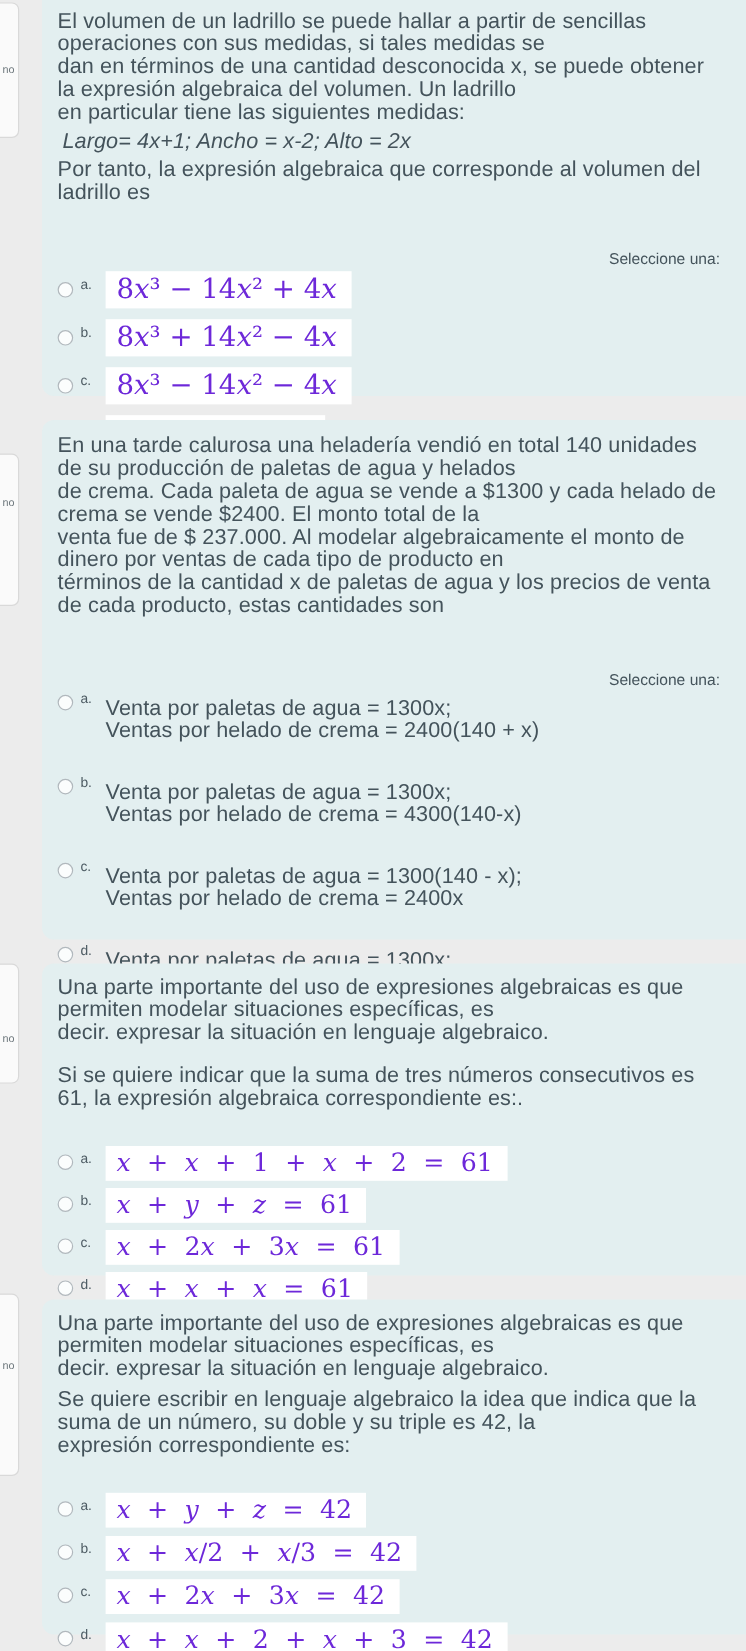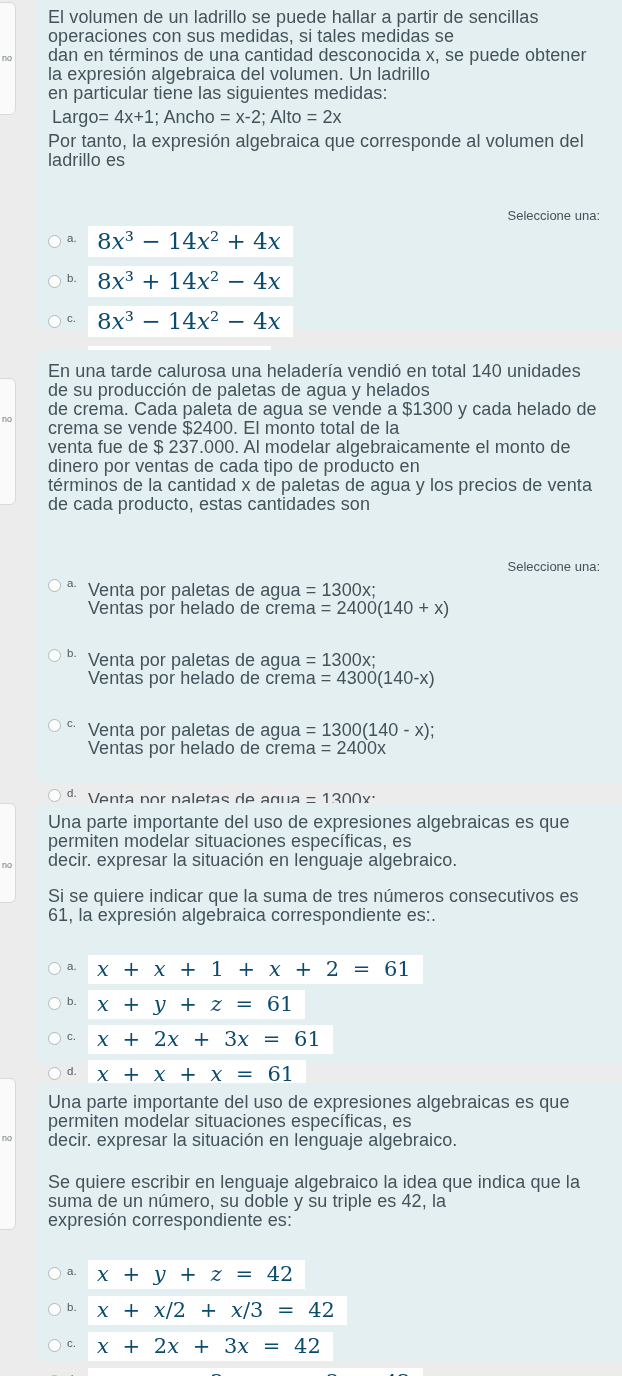--- a/index.html
+++ b/index.html
@@ -48,21 +48,21 @@
     padding-left:13px;padding-right:48px;
   }
   #q1{top:-14px;height:344px;padding-top:22px;}
   #q2{top:350px;height:433px;padding-top:12px;}
   #q3{top:803px;height:260px;padding-top:10px;}
   #q4{top:1083px;height:279px;padding-top:10px;}
   .para{
     margin:0 0 5px 0;font-size:18px;line-height:19px;
     white-space:pre-line;letter-spacing:0.1px;
   }
-  .para.indent{margin-left:4px;}
+  .para.indent{margin-left:4px;font-style:italic;}
   .select{font-size:13px;line-height:19px;text-align:right;}
   #q1 .select{margin-top:36px;}
   #q2 .select{margin-top:43px;}
   
   .opt{display:flex;align-items:flex-start;}
   .radio{
     width:13px;height:13px;flex:none;
     border:1.5px solid #b1b8bd;border-radius:50%;
     background:#fbfdfd;box-sizing:border-box;
   }
@@ -70,21 +70,21 @@
     flex:none;width:15px;margin:0 6px 0 6px;
     font-size:11.5px;color:#4d5b63;
   }
   .mathbox{
     background:var(--math_bg);
     padding:2px 12px 3px 9px;
     white-space:nowrap;
   }
   .math{
     font-family:"DejaVu Serif",serif;
-    font-size:23px;line-height:26px;color:#0c4a6e;
+    font-size:23px;line-height:26px;color:#6d28d9;
     font-style:normal;
   }
   .math i{font-style:italic;}
   
   #q1 .opt{margin-bottom:9px;}
   #q1 .radio{margin-top:9px;}
   #q1 .letter{margin-top:6px;}
   
   #q2 .opt{margin-bottom:30px;}
   #q2 .radio{margin-top:2px;}
@@ -214,21 +214,21 @@
     <div class="opt">
       <span class="radio"></span>
       <span class="letter">d.</span>
       <span class="mathbox"><span class="math"><i>x</i> + <i>x</i> + <i>x</i> = 61</span></span>
     </div>
   </section>
 
   <section class="qcard" id="q4">
     <p class="para">Una parte importante del uso de expresiones algebraicas es que permiten modelar situaciones específicas, es
 decir. expresar la situación en lenguaje algebraico.</p>
-    <p class="para" style="margin-top:23px">Se quiere escribir en lenguaje algebraico la idea que indica que la suma de un número, su doble y su triple es 42, la
+    <p class="para" style="margin-top:7px">Se quiere escribir en lenguaje algebraico la idea que indica que la suma de un número, su doble y su triple es 42, la
 expresión correspondiente es:</p>
 
     <div class="opt firstopt">
       <span class="radio"></span>
       <span class="letter">a.</span>
       <span class="mathbox"><span class="math"><i>x</i> + <i>y</i> + <i>z</i> = 42</span></span>
     </div>
     <div class="opt">
       <span class="radio"></span>
       <span class="letter">b.</span>

